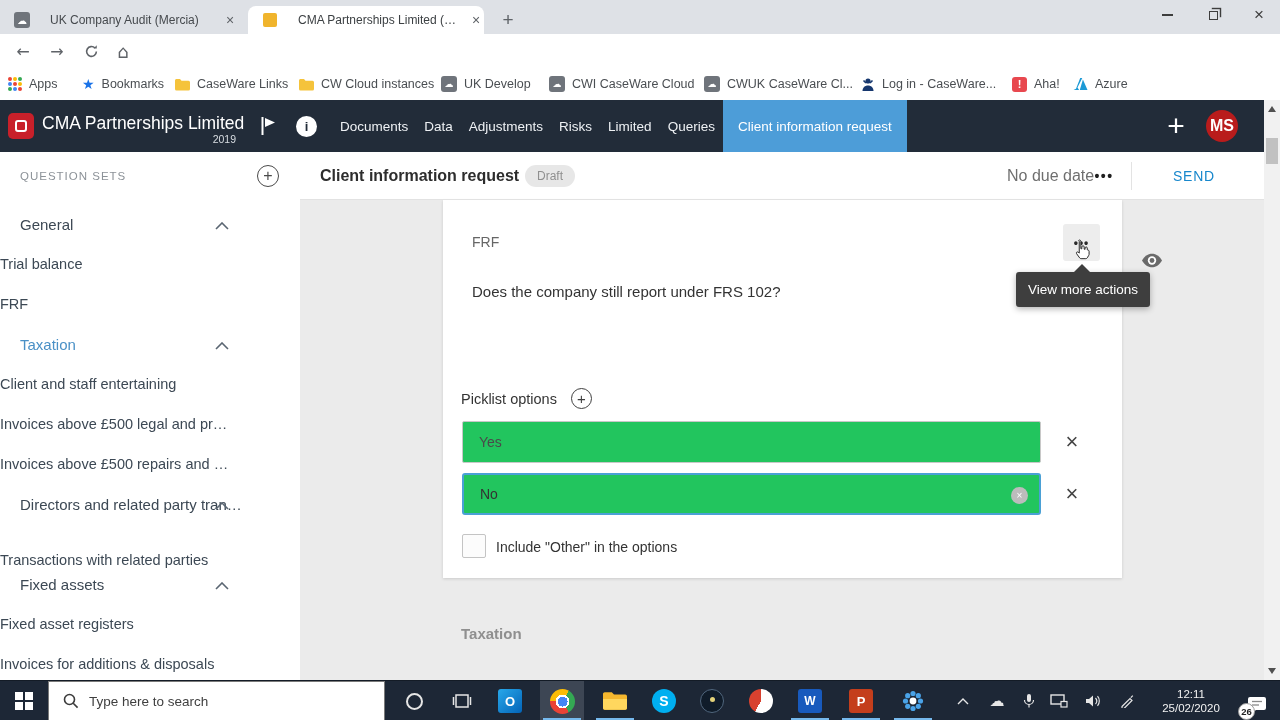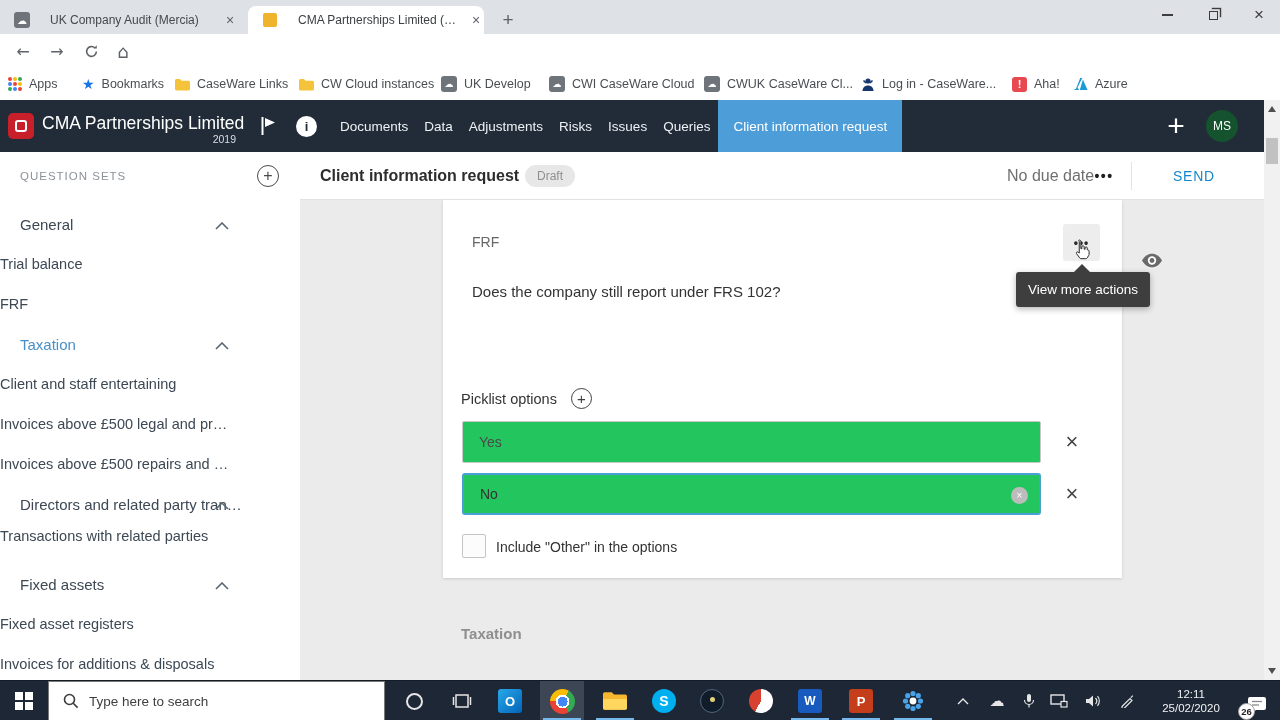--- a/index.html
+++ b/index.html
@@ -50,21 +50,21 @@
 #applogo{position:absolute;left:8px;top:13px;width:26px;height:26px;border-radius:5px;background:#c8202a;display:flex;align-items:center;justify-content:center}
 #applogo i{display:block;width:12px;height:12px;border:2.5px solid #fff;border-radius:3px}
 #entity{position:absolute;left:42px;top:13px;font-size:17.5px;color:#fff;white-space:nowrap}
 #entityyear{position:absolute;left:150px;top:33px;width:86px;text-align:right;font-size:10.5px;color:#d8dde2}
 #flagbtn{position:absolute;left:260px;top:16px}
 #infobtn{position:absolute;left:296px;top:16px;width:21px;height:21px;border-radius:50%;background:#fff;color:#222c39;font-weight:bold;font-size:13px;display:flex;align-items:center;justify-content:center}
 #appnav{position:absolute;left:332px;top:0;height:52px;display:flex;align-items:stretch}
 .navitem{display:flex;align-items:center;padding:0 8px;font-size:13.5px;color:#eef1f4}
 .navitem.activenav{background:#4d9dd8;color:#fff;padding:0 15px}
 #addbtn{position:absolute;left:1158px;top:0;width:36px;height:52px;display:flex;align-items:center;justify-content:center;font-size:30px;font-weight:200;color:#fff}
-#msavatar{position:absolute;left:1206px;top:110px;width:32px;height:32px;border-radius:50%;background:#14532d;color:#fff;font-size:12px;font-weight:normal;display:flex;align-items:center;justify-content:center;z-index:3}
+#msavatar{position:absolute;left:1206px;top:110px;width:32px;height:32px;border-radius:50%;background:#b91c1c;color:#fff;font-size:16px;font-weight:bold;display:flex;align-items:center;justify-content:center;z-index:3}
 
 
 #pageheader{left:0;top:152px;width:1264px;height:48px;background:#fff}
 #qs-title{position:absolute;left:20px;top:0;height:48px;display:flex;align-items:center;font-size:11.5px;letter-spacing:1px;color:#8c9298}
 #qs-add{position:absolute;left:257px;top:13px;width:22px;height:22px;border-radius:50%;border:1.5px solid #4a4a4a;color:#4a4a4a;font-size:16px;display:flex;align-items:center;justify-content:center}
 #ph-title{position:absolute;left:320px;top:0;height:48px;display:flex;align-items:center;font-size:16px;font-weight:bold;color:#2d2d2d}
 #ph-badge{position:absolute;left:525px;top:13px;padding:4px 12px;border-radius:12px;background:#e7e7e7;color:#8f8f8f;font-size:12px}
 #ph-due{position:absolute;left:1007px;top:0;height:48px;display:flex;align-items:center;font-size:16px;color:#6f6f6f}
 #ph-dots{position:absolute;left:1088px;top:0;width:32px;height:48px;display:flex;align-items:center;justify-content:center;font-size:14px;letter-spacing:1.5px;color:#1f1f1f;font-weight:bold}
 #ph-div{position:absolute;left:1131px;top:10px;width:1px;height:28px;background:#e3e3e3}
@@ -269,21 +269,21 @@
           <line x1="2.5" y1="1" x2="2.5" y2="19" stroke="#fff" stroke-width="2"></line>
           <path d="M5 2 L15 6.5 L5 11z" fill="#fff"></path>
         </svg>
     </div>
     <div id="infobtn">i</div>
     <div id="appnav">
       <div class="navitem">Documents</div>
       <div class="navitem">Data</div>
       <div class="navitem">Adjustments</div>
       <div class="navitem">Risks</div>
-      <div class="navitem">Issues</div>
+      <div class="navitem">Limited</div>
       <div class="navitem">Queries</div>
       <div class="navitem activenav">Client information request</div>
     </div>
     <div id="addbtn">+</div>
   </div>
   <div id="msavatar" class="a">MS</div>
 
   <div id="pageheader" class="a">
     <div id="qs-title">QUESTION SETS</div>
     <div id="qs-add">+</div>
@@ -323,21 +323,21 @@
       </div>
     <div class="sbrow itm" style="top:244px">
         <span class="sblabel trunc">Invoices above £500 repairs and maint...</span>
       </div>
     <div class="sbrow sec" style="top:284px">
       <span class="sblabel trunc">Directors and related party transac...</span>
       <span class="chev"><svg width="14" height="8" viewBox="0 0 14 8">
             <polyline points="1,7 7,1 13,7" fill="none" stroke="#5a6672" stroke-width="1.6"></polyline>
           </svg></span>
     </div>
-    <div class="sbrow itm" style="top:316px">
+    <div class="sbrow itm" style="top:340px">
         <span class="sblabel trunc">Transactions with related parties</span>
       </div>
     <div class="sbrow sec" style="top:364px">
       <span class="sblabel trunc">Fixed assets</span>
       <span class="chev"><svg width="14" height="8" viewBox="0 0 14 8">
             <polyline points="1,7 7,1 13,7" fill="none" stroke="#5a6672" stroke-width="1.6"></polyline>
           </svg></span>
     </div>
     <div class="sbrow itm" style="top:404px">
         <span class="sblabel trunc">Fixed asset registers</span>

